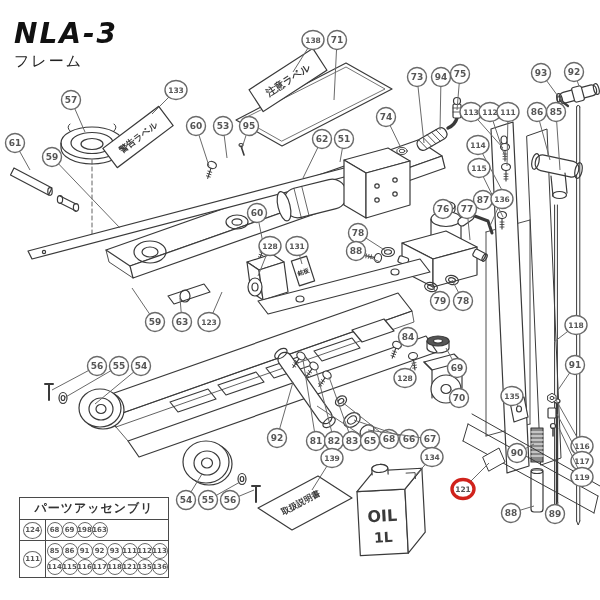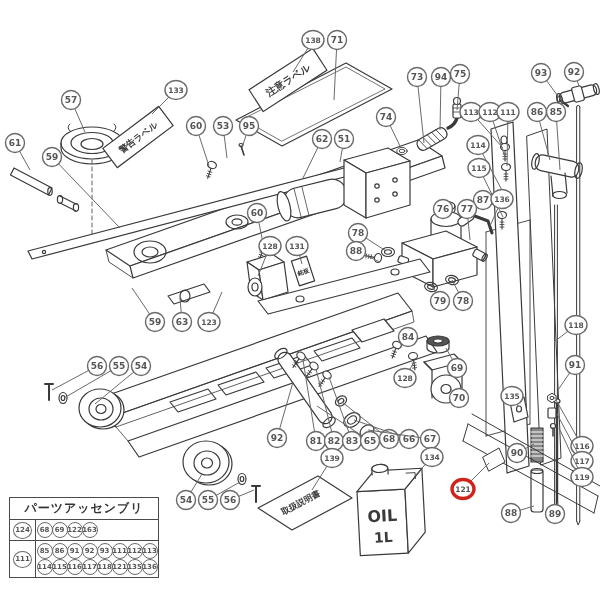--- a/index.html
+++ b/index.html
@@ -3,21 +3,21 @@
 <meta charset="utf-8">
 <style>
   html,body{margin:0;padding:0;background:#fff;}
   #screen{position:relative;width:600px;height:600px;background:#fff;overflow:hidden;
           font-family:"DejaVu Sans",sans-serif;color:#222;}
   #title-block{position:absolute;left:14px;top:20px;}
   #model-number{font-size:28px;font-weight:bold;font-style:italic;letter-spacing:2px;color:#111;line-height:1;}
   #model-subtitle{font-size:15px;color:#222;margin-top:4px;letter-spacing:2px;}
   svg text{font-family:"DejaVu Sans",sans-serif;}
   
-  #parts-table{position:absolute;left:9px;top:497px;width:148px;border:1.7px solid #4a4a4a;background:#fff;}
+  #parts-table{position:absolute;left:19px;top:497px;width:148px;border:1.7px solid #4a4a4a;background:#fff;}
   .pt-header{border-bottom:1.7px solid #4a4a4a;text-align:center;font-size:12px;letter-spacing:1px;
              padding:2px 0;color:#333;font-weight:bold;white-space:nowrap;}
   .pt-row{display:flex;align-items:stretch;}
   .pt-row + .pt-row{border-top:1.7px solid #4a4a4a;}
   .pt-label{width:25px;border-right:1.7px solid #4a4a4a;display:flex;align-items:center;justify-content:center;}
   .pt-cells{flex:1;padding:2px 1px;display:flex;flex-direction:column;justify-content:center;}
   .pt-line{display:flex;justify-content:flex-start;}
   .chip{display:inline-flex;align-items:center;justify-content:center;flex:0 0 auto;
         width:14px;height:14px;border:1.3px solid #6a6a6a;border-radius:50%;
         font-size:7px;font-weight:600;color:#555;background:#fff;margin:0 -0.5px;}
@@ -637,33 +637,37 @@
           <text x="511" y="516" text-anchor="middle" font-size="9" font-weight="600" fill="#555555">88</text>
         </g>
         <g>
           <line x1="555" y1="514" x2="558" y2="502" stroke="#6a6a6a" stroke-width="1"></line>
           <ellipse cx="555" cy="514" rx="9.5" ry="9.5" fill="#fff" stroke="#6a6a6a" stroke-width="1.4"></ellipse>
           <text x="555" y="517" text-anchor="middle" font-size="9" font-weight="600" fill="#555555">89</text>
         </g>
       </g>
   </svg>
 
+  <div id="title-block">
+    <div id="model-number">NLA-3</div>
+    <div id="model-subtitle">フレーム</div>
+  </div>
 
   <div id="parts-table">
     <div class="pt-header">パーツアッセンブリ</div>
     <div id="pt-body">
         <div class="pt-row">
           <div class="pt-label">
             <span class="chip lbl">124</span>
           </div>
           <div class="pt-cells">
             <div class="pt-line">
               <span class="chip">68</span>
               <span class="chip">69</span>
-              <span class="chip">122</span>
+              <span class="chip">198</span>
               <span class="chip">163</span>
             </div>
           </div>
         </div>
         <div class="pt-row">
           <div class="pt-label">
             <span class="chip lbl">111</span>
           </div>
           <div class="pt-cells">
             <div class="pt-line">

